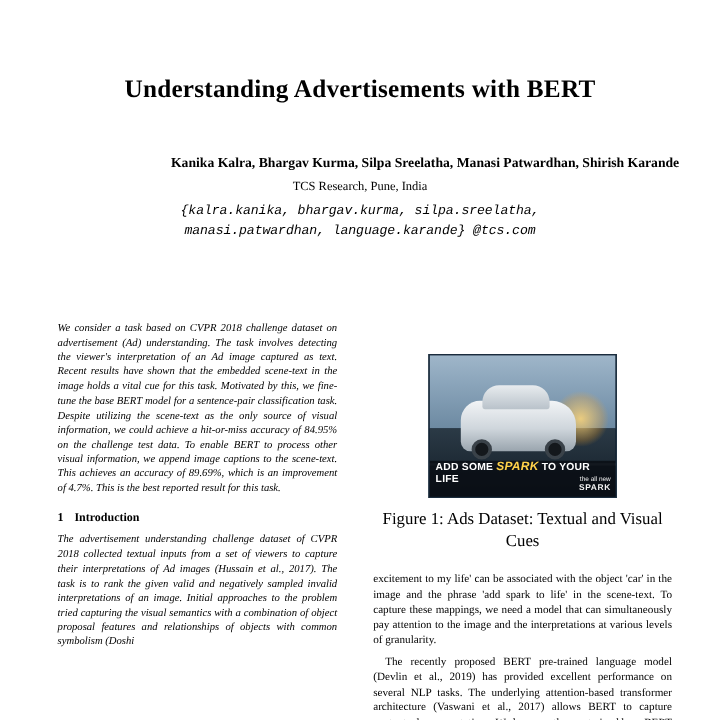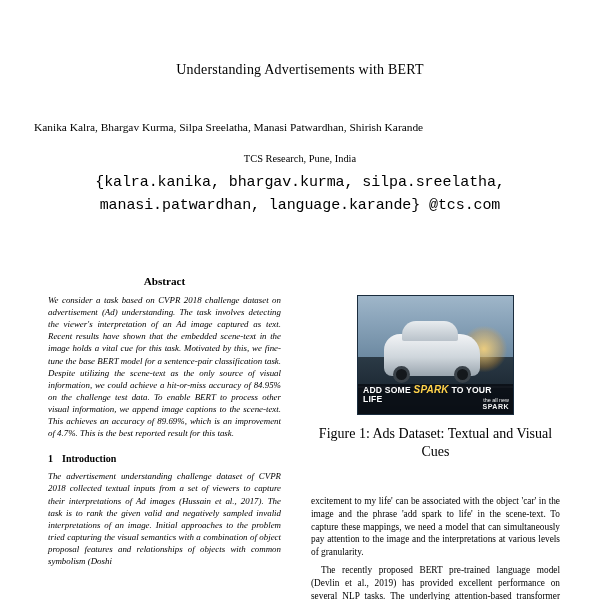--- a/index.html
+++ b/index.html
@@ -16,44 +16,45 @@
   }
   .page {
     position: relative;
     width: 600px;
     height: 600px;
     padding: 0;
     box-sizing: border-box;
   }
   .title {
     text-align: center;
-    font-size: 14px;
-    font-weight: normal;
+    font-size: 21px;
+    font-weight: bold;
     margin: 62px 60px 0 60px;
     letter-spacing: 0.2px;
   }
   .authors {
-    text-align: left;
+    text-align: right;
     font-size: 11.4px;
-    font-weight: normal;
+    font-weight: bold;
     margin: 42px 34px 0 34px;
     line-height: 1.3;
   }
   .affiliation {
     text-align: center;
     font-size: 10.4px;
-    margin: 18px 0 0 0;
+    margin: 6px 0 0 0;
   }
   .emails {
     text-align: center;
     font-family: "Liberation Mono", monospace;
-    font-size: 15px;
+    font-size: 11px;
     margin: 7px 70px 0 70px;
     line-height: 1.55;
     letter-spacing: -0.1px;
+    font-style: italic;
   }
   .columns {
     position: absolute;
     top: 205px;
     left: 40px;
     width: 520px;
     display: flex;
     gap: 22px;
   }
   .col {
@@ -223,21 +224,20 @@
   <div class="authors">Kanika Kalra, Bhargav Kurma, Silpa Sreelatha, Manasi Patwardhan, Shirish Karande</div>
   <div class="affiliation">TCS Research, Pune, India</div>
   <div class="emails">
     <div>{kalra.kanika, bhargav.kurma, silpa.sreelatha,</div>
     <div>manasi.patwardhan, language.karande} @tcs.com</div>
   </div>
 
   <div class="columns">
 
     <div class="col abstract-col">
-      <div class="sec-head">Abstract</div>
       <p class="body">We consider a task based on CVPR 2018 challenge dataset on advertisement (Ad) understanding. The task involves detecting the viewer's interpretation of an Ad image captured as text. Recent results have shown that the embedded scene-text in the image holds a vital cue for this task. Motivated by this, we fine-tune the base BERT model for a sentence-pair classification task. Despite utilizing the scene-text as the only source of visual information, we could achieve a hit-or-miss accuracy of 84.95% on the challenge test data. To enable BERT to process other visual information, we append image captions to the scene-text. This achieves an accuracy of 89.69%, which is an improvement of 4.7%. This is the best reported result for this task.</p>
 
       <div class="sec-head-left">
         <span class="num">1</span><span>Introduction</span>
       </div>
       <p class="body">The advertisement understanding challenge dataset of CVPR 2018 collected textual inputs from a set of viewers to capture their interpretations of Ad images (Hussain et al., 2017). The task is to rank the given valid and negatively sampled invalid interpretations of an image. Initial approaches to the problem tried capturing the visual semantics with a combination of object proposal features and relationships of objects with common symbolism (Doshi</p>
     </div>
 
     <div class="col">
       <div class="figure">
@@ -258,19 +258,19 @@
             </div>
             <div class="brand">
               <div class="b1">the all new</div>
               <div class="b2">SPARK</div>
             </div>
           </div>
         </div>
         <div class="fig-caption">Figure 1: Ads Dataset: Textual and Visual Cues</div>
       </div>
 
-      <p class="body" style="margin-top:34px;">excitement to my life' can be associated with the object 'car' in the image and the phrase 'add spark to life' in the scene-text. To capture these mappings, we need a model that can simultaneously pay attention to the image and the interpretations at various levels of granularity.</p>
+      <p class="body" style="margin-top:16px;">excitement to my life' can be associated with the object 'car' in the image and the phrase 'add spark to life' in the scene-text. To capture these mappings, we need a model that can simultaneously pay attention to the image and the interpretations at various levels of granularity.</p>
       <p class="body indent">The recently proposed BERT pre-trained language model (Devlin et al., 2019) has provided excellent performance on several NLP tasks. The underlying attention-based transformer architecture (Vaswani et al., 2017) allows BERT to capture contextual representations. We leverage the pre-trained base BERT model to capture a contextual representation of the viewer's interpretation with respect to the visual and textual cues in the image.</p>
 
     </div>
 
   </div>
 </div>
 
 </body></html>

